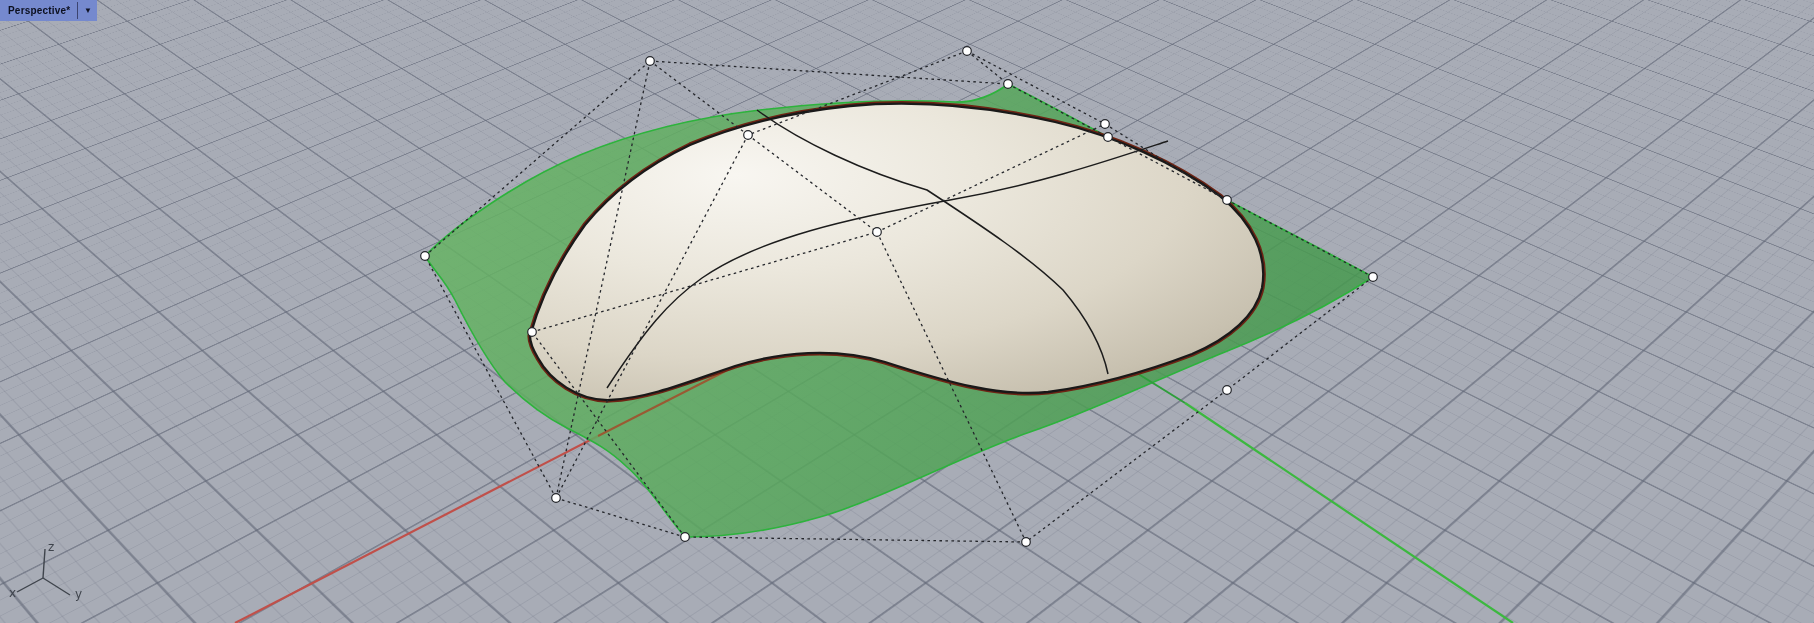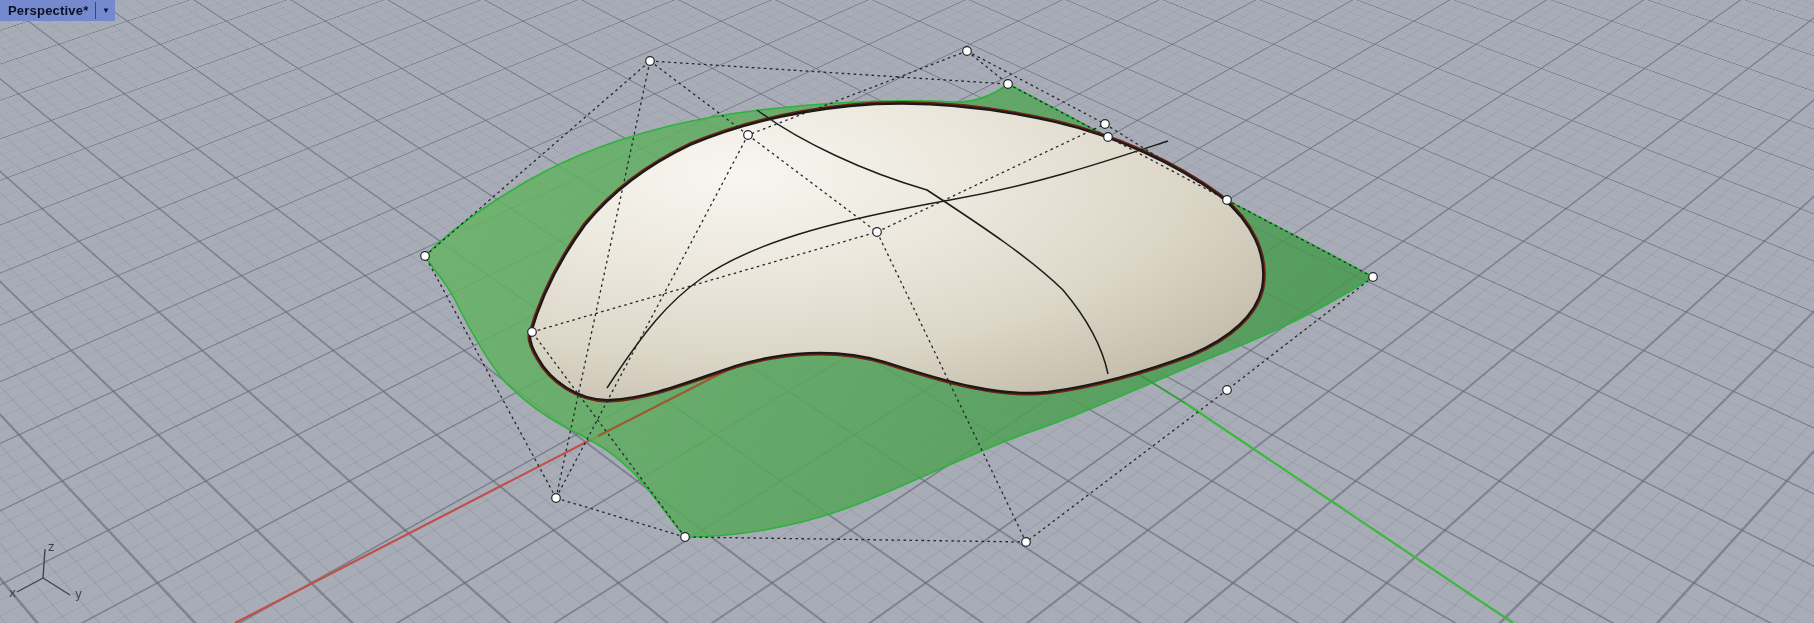--- a/index.html
+++ b/index.html
@@ -23,21 +23,21 @@
   .cp{fill:#ffffff;stroke:#24262b;stroke-width:1.2;}
   .gizmo-line{stroke:#3f444c;stroke-width:1.4;fill:none;}
   .gizmo-label{font:12px "DejaVu Sans",sans-serif;fill:#3f444c;}
   
   .vp-label{
     position:absolute;top:0;left:0;height:21px;display:flex;align-items:stretch;
     background:#7589ce;user-select:none;cursor:pointer;
   }
   .vp-label .vp-text{
     display:flex;align-items:center;padding:0 7px 0 8px;
-    font-weight:bold;font-size:13px;color:#0c1020;letter-spacing:0.2px;
+    font-weight:bold;font-size:10px;color:#0c1020;letter-spacing:0.2px;
   }
   .vp-label .vp-divider{width:1px;background:#3c4470;margin:2px 0;}
   .vp-label .vp-arrow{
     display:flex;align-items:center;justify-content:center;width:19px;
     font-size:8px;color:#101325;
   }
 </style>
 </head>
 <body>
 

